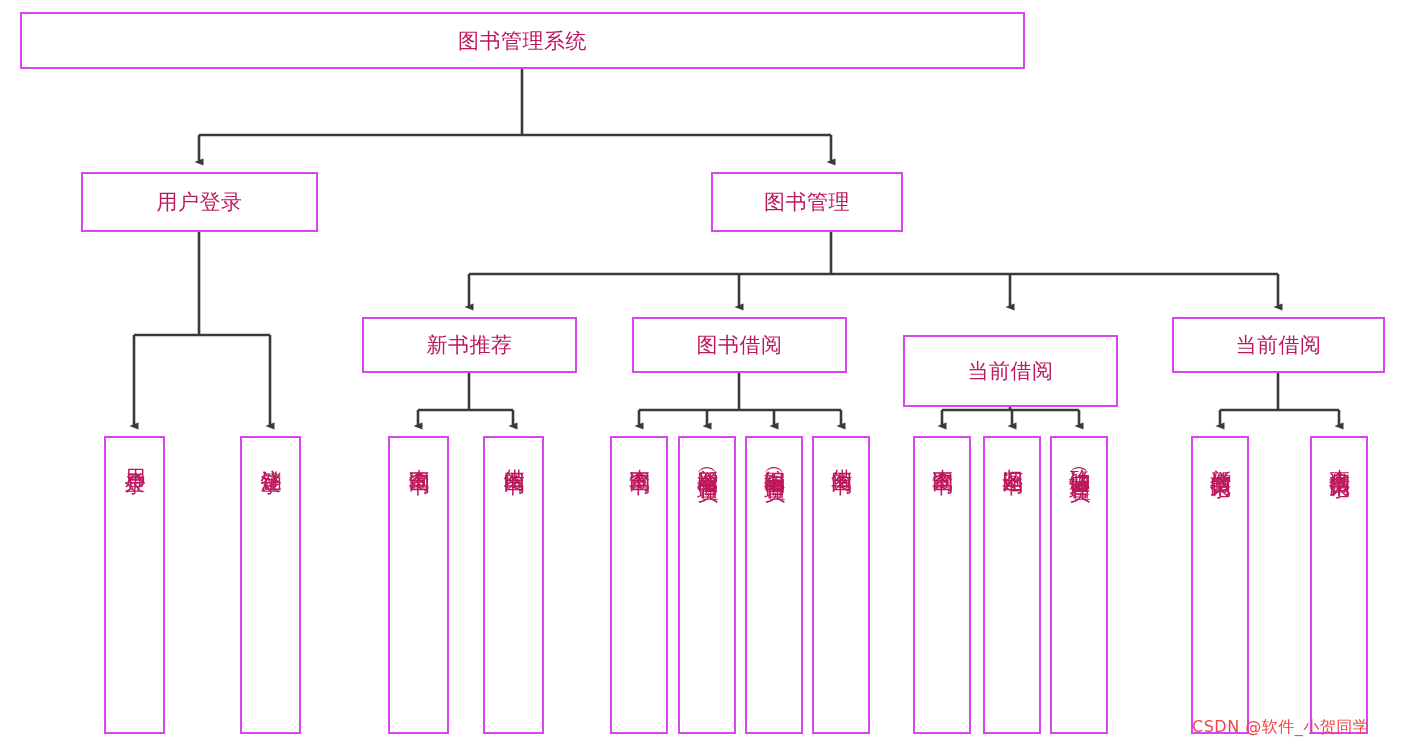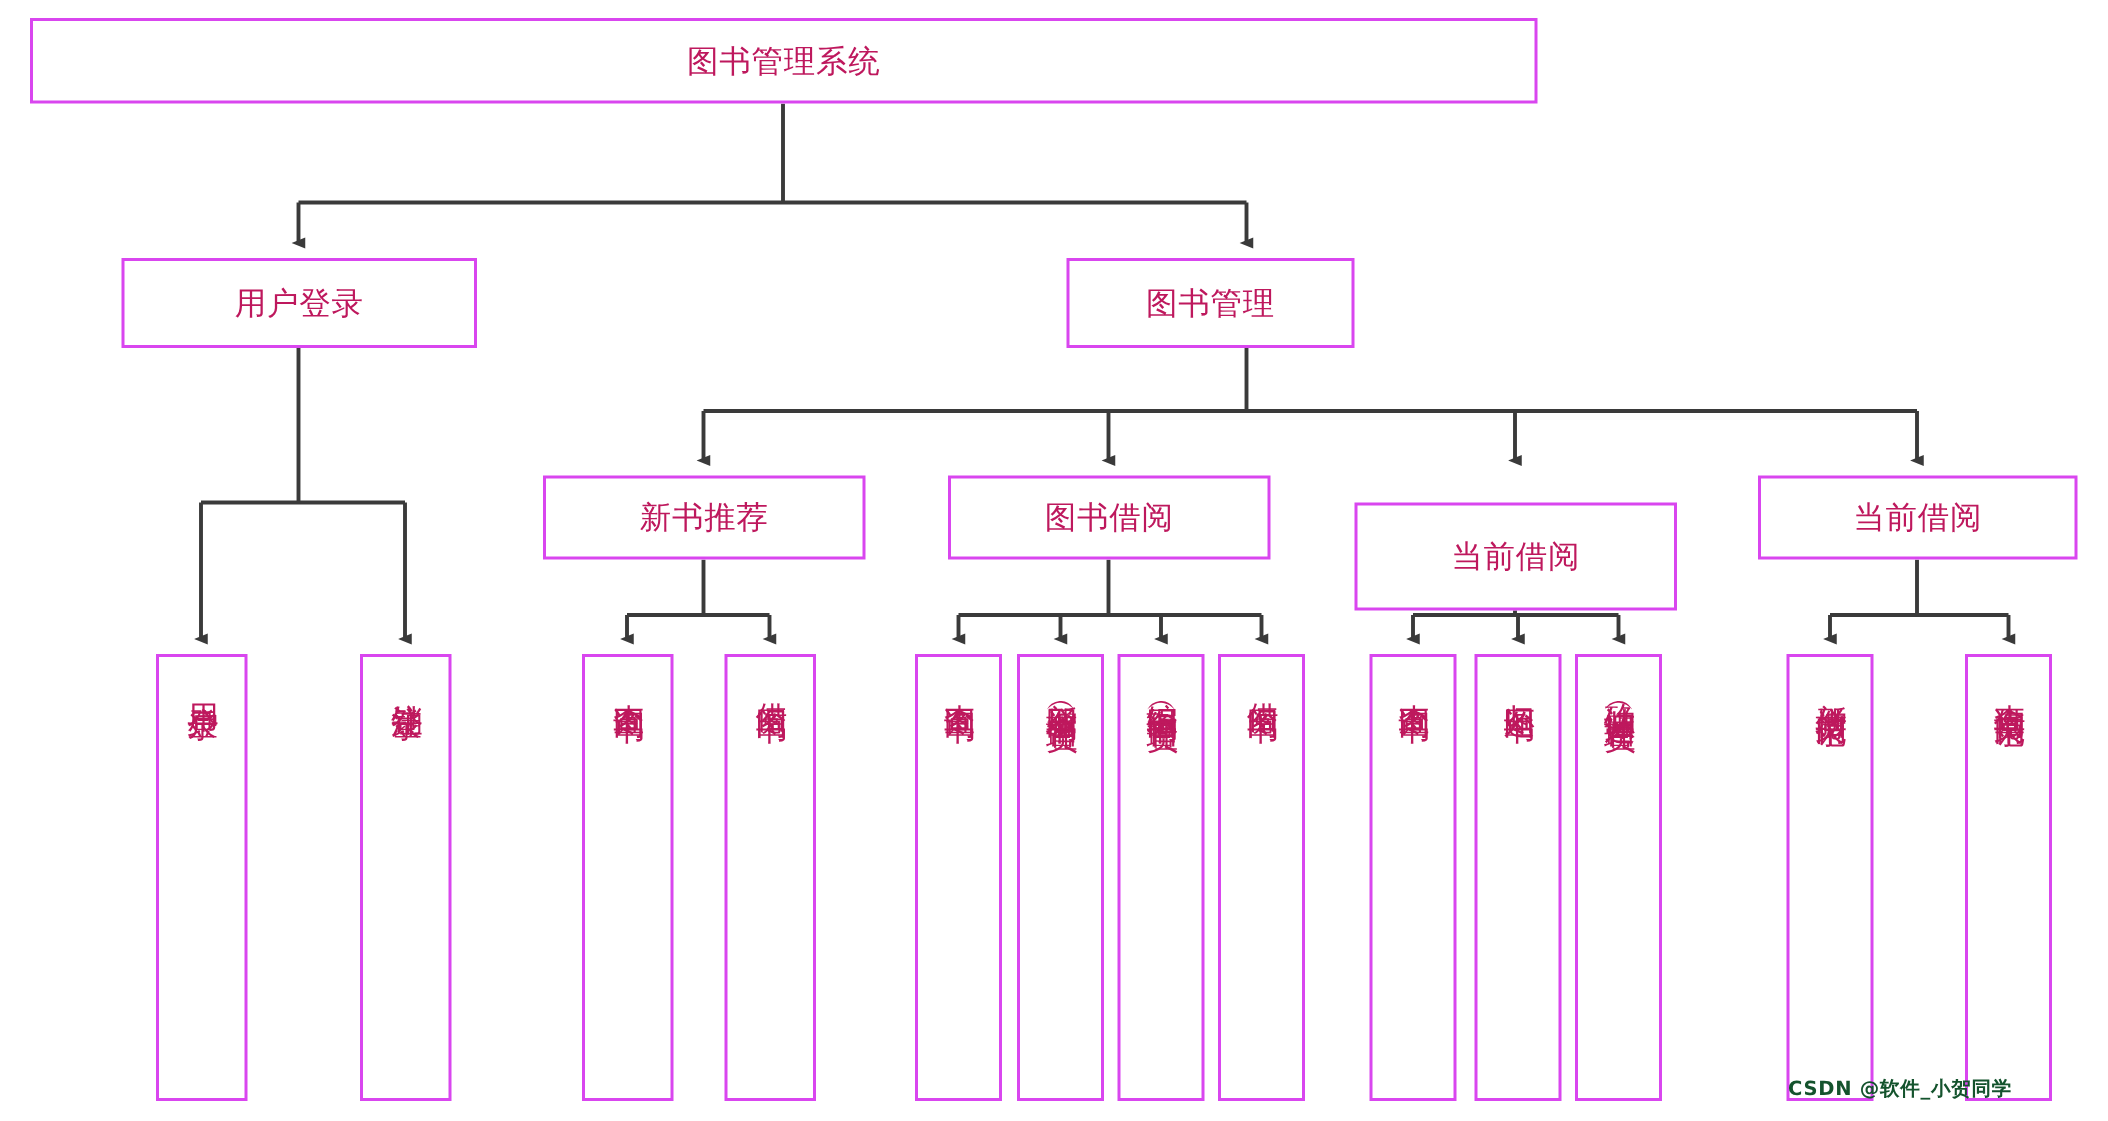--- a/index.html
+++ b/index.html
@@ -47,25 +47,24 @@
     writing-mode: vertical-rl;
     text-orientation: upright;
     font-size: 21px;
     line-height: 1.12;
     letter-spacing: 2px;
     text-align: left;
     white-space: nowrap;
   }
   .watermark {
     position: absolute;
-    font-size: 13px;
-    color: #14532d;
+    font-size: 16px;
+    color: #ef4444;
     white-space: nowrap;
     letter-spacing: 0.5px;
-    font-weight: bold;
   }
 </style>
 </head>
 <body>
 
 <div id="diagram-root">
 
   <svg id="edges" viewBox="0 0 1405 747" xmlns="http://www.w3.org/2000/svg">
     <defs>
       <marker id="arrow" markerWidth="10" markerHeight="10" refX="4.2" refY="5" orient="auto" markerUnits="userSpaceOnUse">

